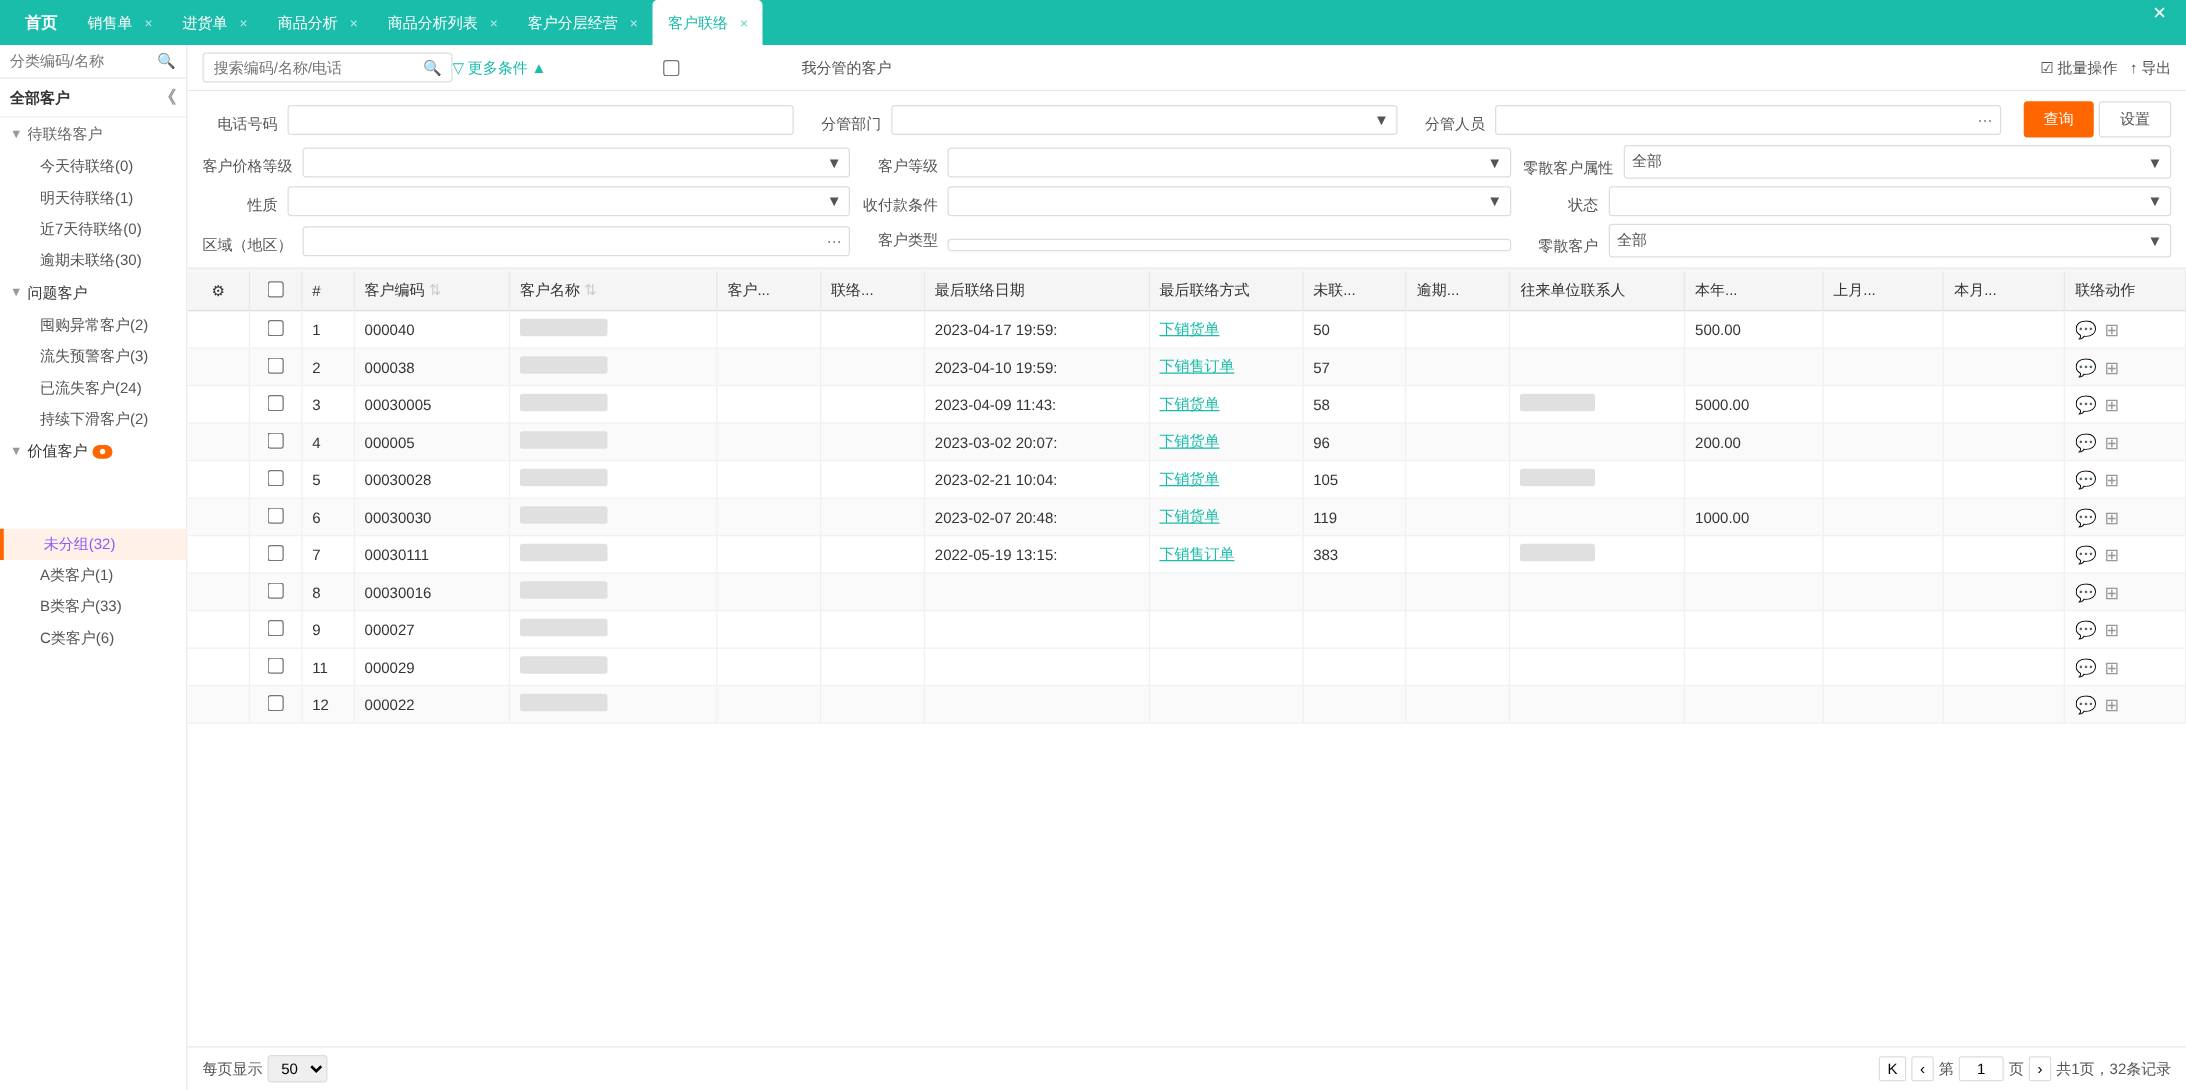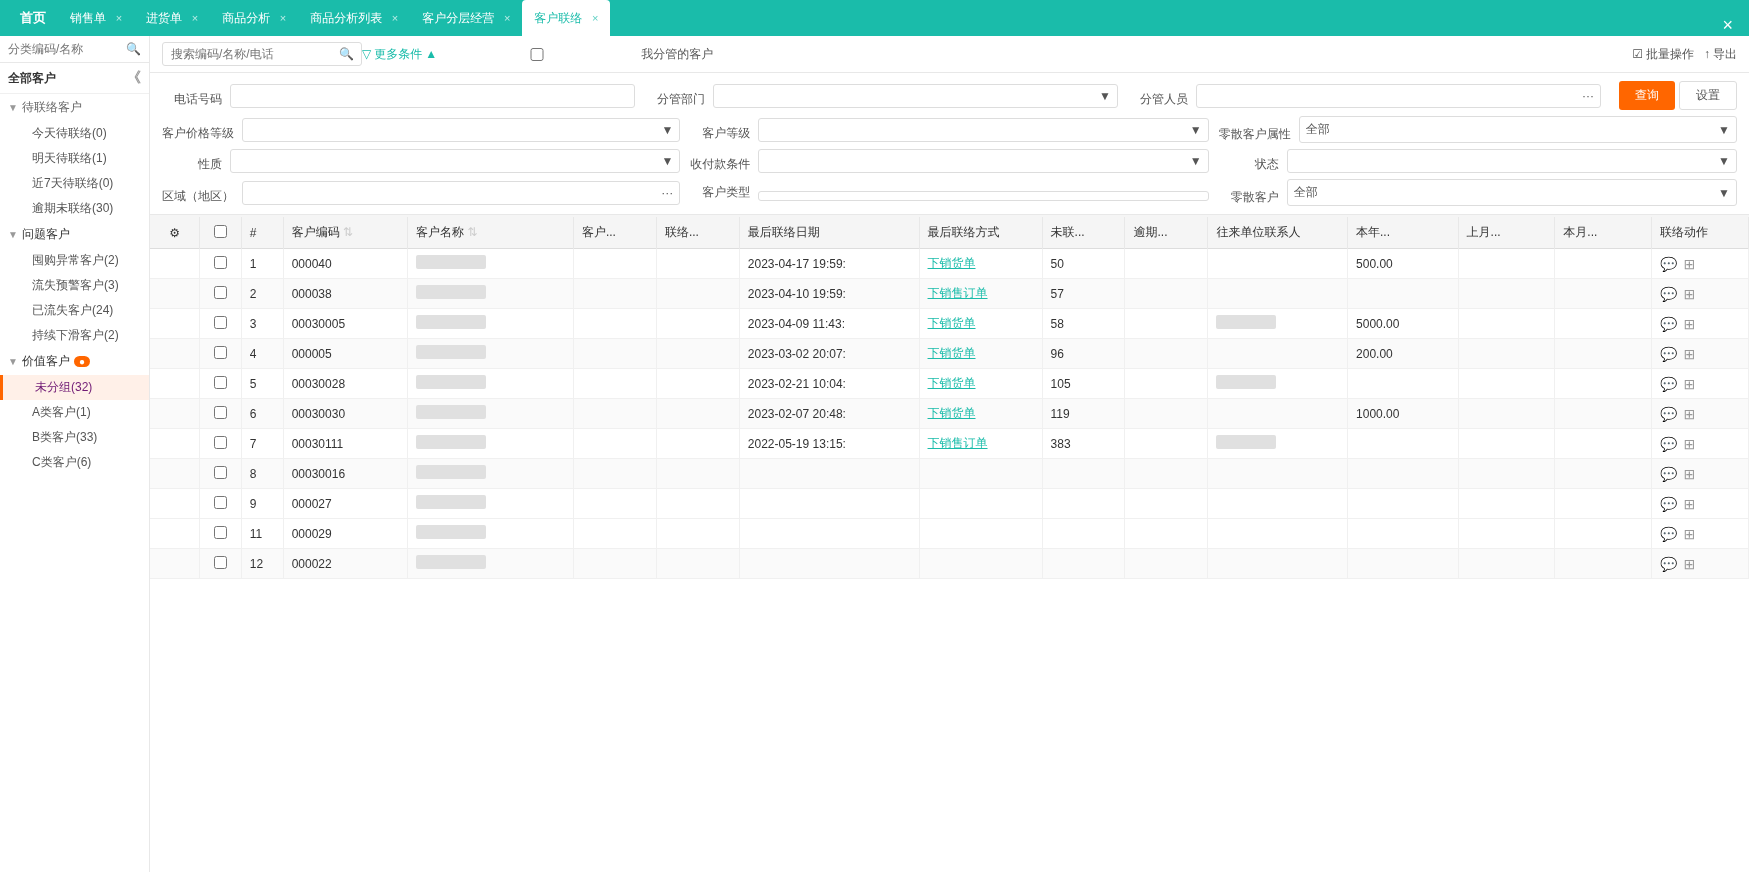--- a/index.html
+++ b/index.html
@@ -1,21 +1,21 @@
 <!DOCTYPE html>
 <html><head>
   <meta charset="utf-8">
   <style>
     * { box-sizing: border-box; margin: 0; padding: 0; font-family: 'Microsoft YaHei', Arial, sans-serif; font-size: 12px; }
     body { background: #f5f5f5; overflow: hidden; }
 
     
     .top-nav {
       display: flex;
-      align-items: flex-end;
+      align-items: flex-start;
       background: #1ABCAA;
       height: 36px;
       padding: 0 8px;
       color: white;
     }
     .top-nav .nav-item {
       padding: 0 12px;
       height: 36px;
       line-height: 36px;
       cursor: pointer;
@@ -103,22 +103,23 @@
       font-size: 10px;
     }
     .sidebar-item {
       padding: 4px 8px 4px 32px;
       color: #555;
       cursor: pointer;
       font-size: 12px;
     }
     .sidebar-item.active {
       background: #fff0e8;
-      color: #701a75;
+      color: #8b5cf6;
       border-left: 3px solid #ff6600;
+      margin-top: 48px;
     }
     .sidebar-group-title.problem { color: #333; }
 
     
     .content-area {
       flex: 1;
       display: flex;
       flex-direction: column;
       overflow: hidden;
       background: #f5f5f5;
@@ -849,15 +850,32 @@
                 <div class="action-icons">
     <span title="联络">💬</span>
     <span title="更多">⊞</span>
   </div>
               </td>
             </tr>
           </tbody>
       </table>
     </div>
 
+    <div class="footer-bar">
+      <div class="per-page">
+        <span>每页显示</span>
+        <select class="per-page-select">
+          <option>50</option>
+        </select>
+      </div>
+      <div class="pagination">
+        <button>K</button>
+        <button>‹</button>
+        <span>第</span>
+        <input type="text" class="page-input" value="1" style="">
+        <span>页</span>
+        <button>›</button>
+        <span class="total-info">共1页，32条记录</span>
+      </div>
+    </div>
 
   </div>
 </div>
 
 </body></html>

